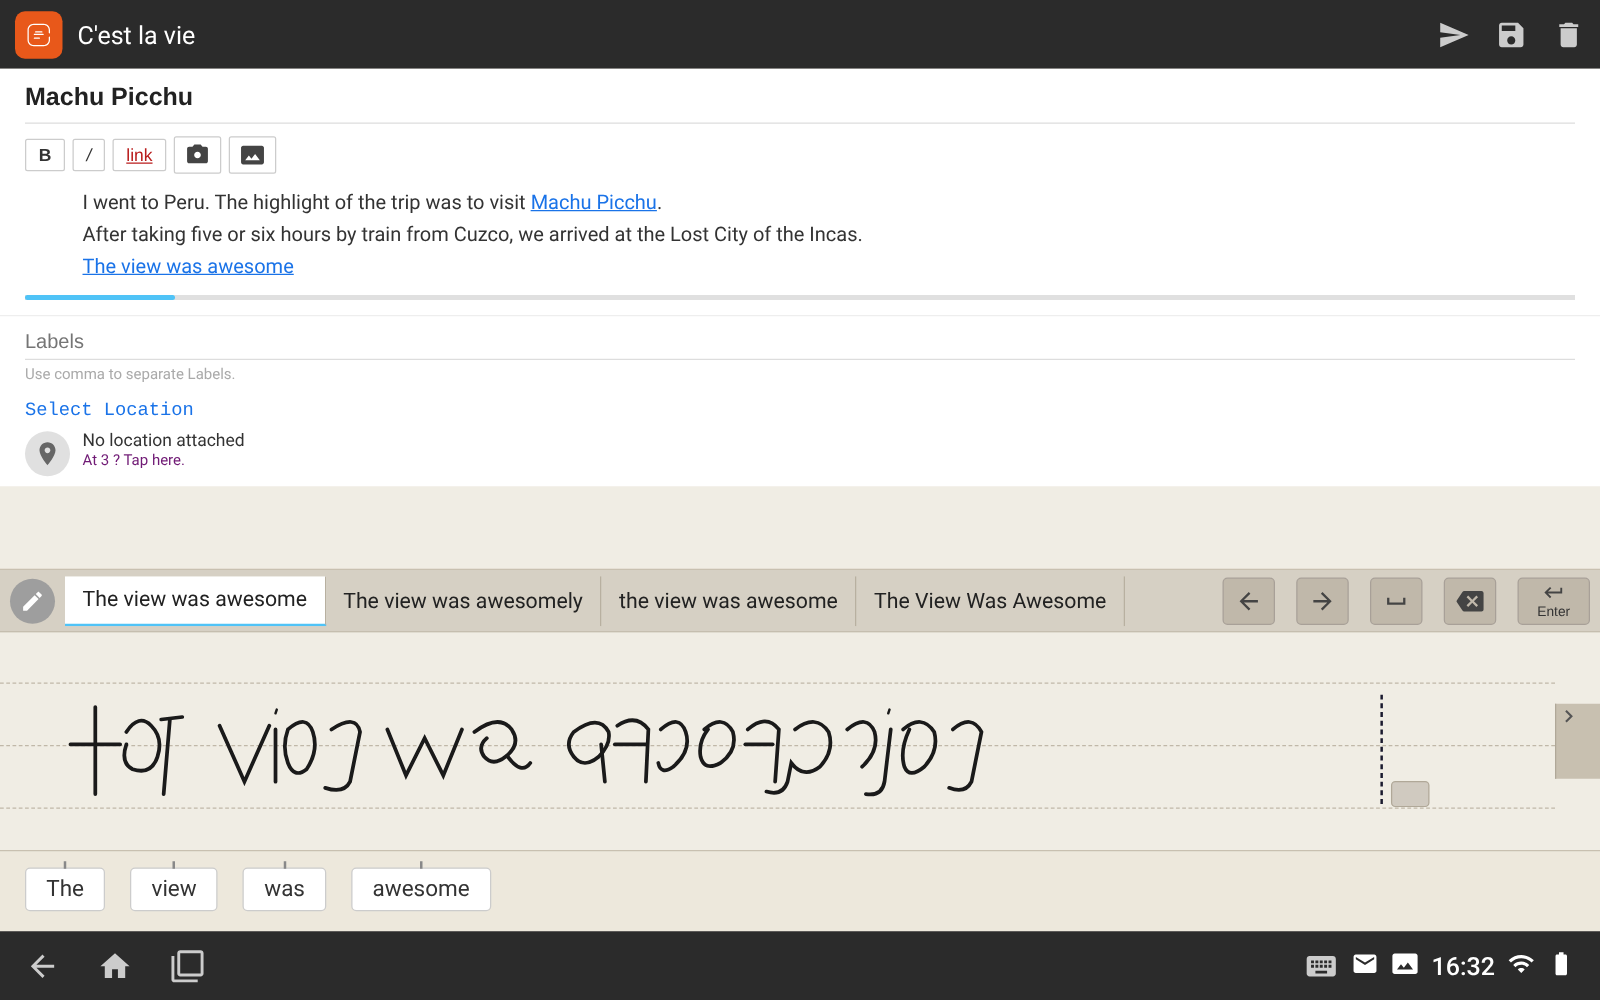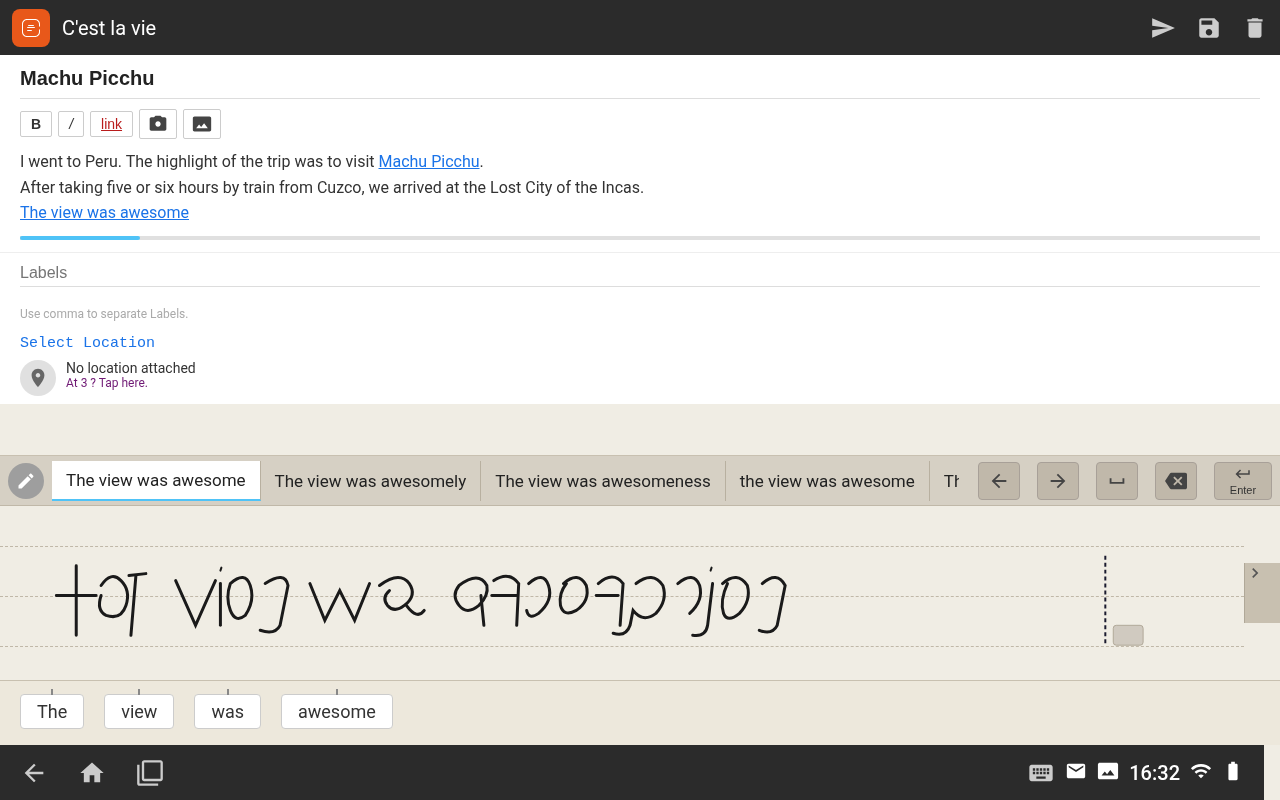--- a/index.html
+++ b/index.html
@@ -78,20 +78,21 @@
       border-radius: 2px;
       display: flex; align-items: center; justify-content: center;
     }
     .fmt-btn-icon svg { width: 20px; height: 20px; fill: #444; }
 
     #post-body {
       font-size: 16px;
       color: #333;
       line-height: 1.6;
       min-height: 70px;
+      margin-left: 46px;
     }
     #post-body .autocomplete-text {
       color: #1a73e8;
       text-decoration: underline;
     }
     #post-body .link-text {
       color: #1a73e8;
       text-decoration: underline;
     }
 
@@ -119,21 +120,21 @@
       border: none;
       border-bottom: 1px solid #ddd;
       font-size: 16px;
       padding-bottom: 4px;
       outline: none;
       color: #888;
     }
     #labels-hint {
       font-size: 12px;
       color: #aaa;
-      margin-top: 20px;
+      margin-top: 4px;
     }
 
     
     #location-section {
       background: white;
       padding: 8px 20px;
     }
     #select-location-btn {
       color: #1a73e8;
       font-size: 15px;
@@ -279,21 +280,21 @@
       top: -6px;
       left: 50%;
       transform: translateX(-50%);
       width: 2px; height: 6px;
       background: #888;
     }
 
     
     #bottom-nav {
       position: absolute;
-      bottom: 0; left: 0; right: 16px;
+      bottom: 0; left: 0; right: 0;
       height: 55px;
       background: #2b2b2b;
       display: flex;
       align-items: center;
       justify-content: space-between;
       padding: 0 20px;
     }
     .nav-btn {
       background: none; border: none; cursor: pointer;
       display: flex; align-items: center; justify-content: center;
@@ -402,21 +403,20 @@
   <div id="kb-top-bar">
     <div id="kb-logo">
       <svg viewBox="0 0 24 24">
           <path d="M3 17.25V21h3.75L17.81 9.94l-3.75-3.75L3 17.25zm17.71-10.21c.39-.39.39-1.02 0-1.41l-2.34-2.34c-.39-.39-1.02-.39-1.41 0l-1.83 1.83 3.75 3.75 1.83-1.83z"></path>
         </svg>
     </div>
 
     <div id="suggestions-bar">
       <div class="suggestion-item selected">The view was awesome</div>
       <div class="suggestion-item">The view was awesomely</div>
-      <div class="suggestion-item">The view was awesomeness</div>
       <div class="suggestion-item">the view was awesome</div>
       <div class="suggestion-item">The View Was Awesome</div>
 
     </div>
 
     <div id="kb-right-actions">
       <button class="kb-action-btn">
         <svg viewBox="0 0 24 24">
             <path d="M20 11H7.83l5.59-5.59L12 4l-8 8 8 8 1.41-1.41L7.83 13H20v-2z"></path>
           </svg>

